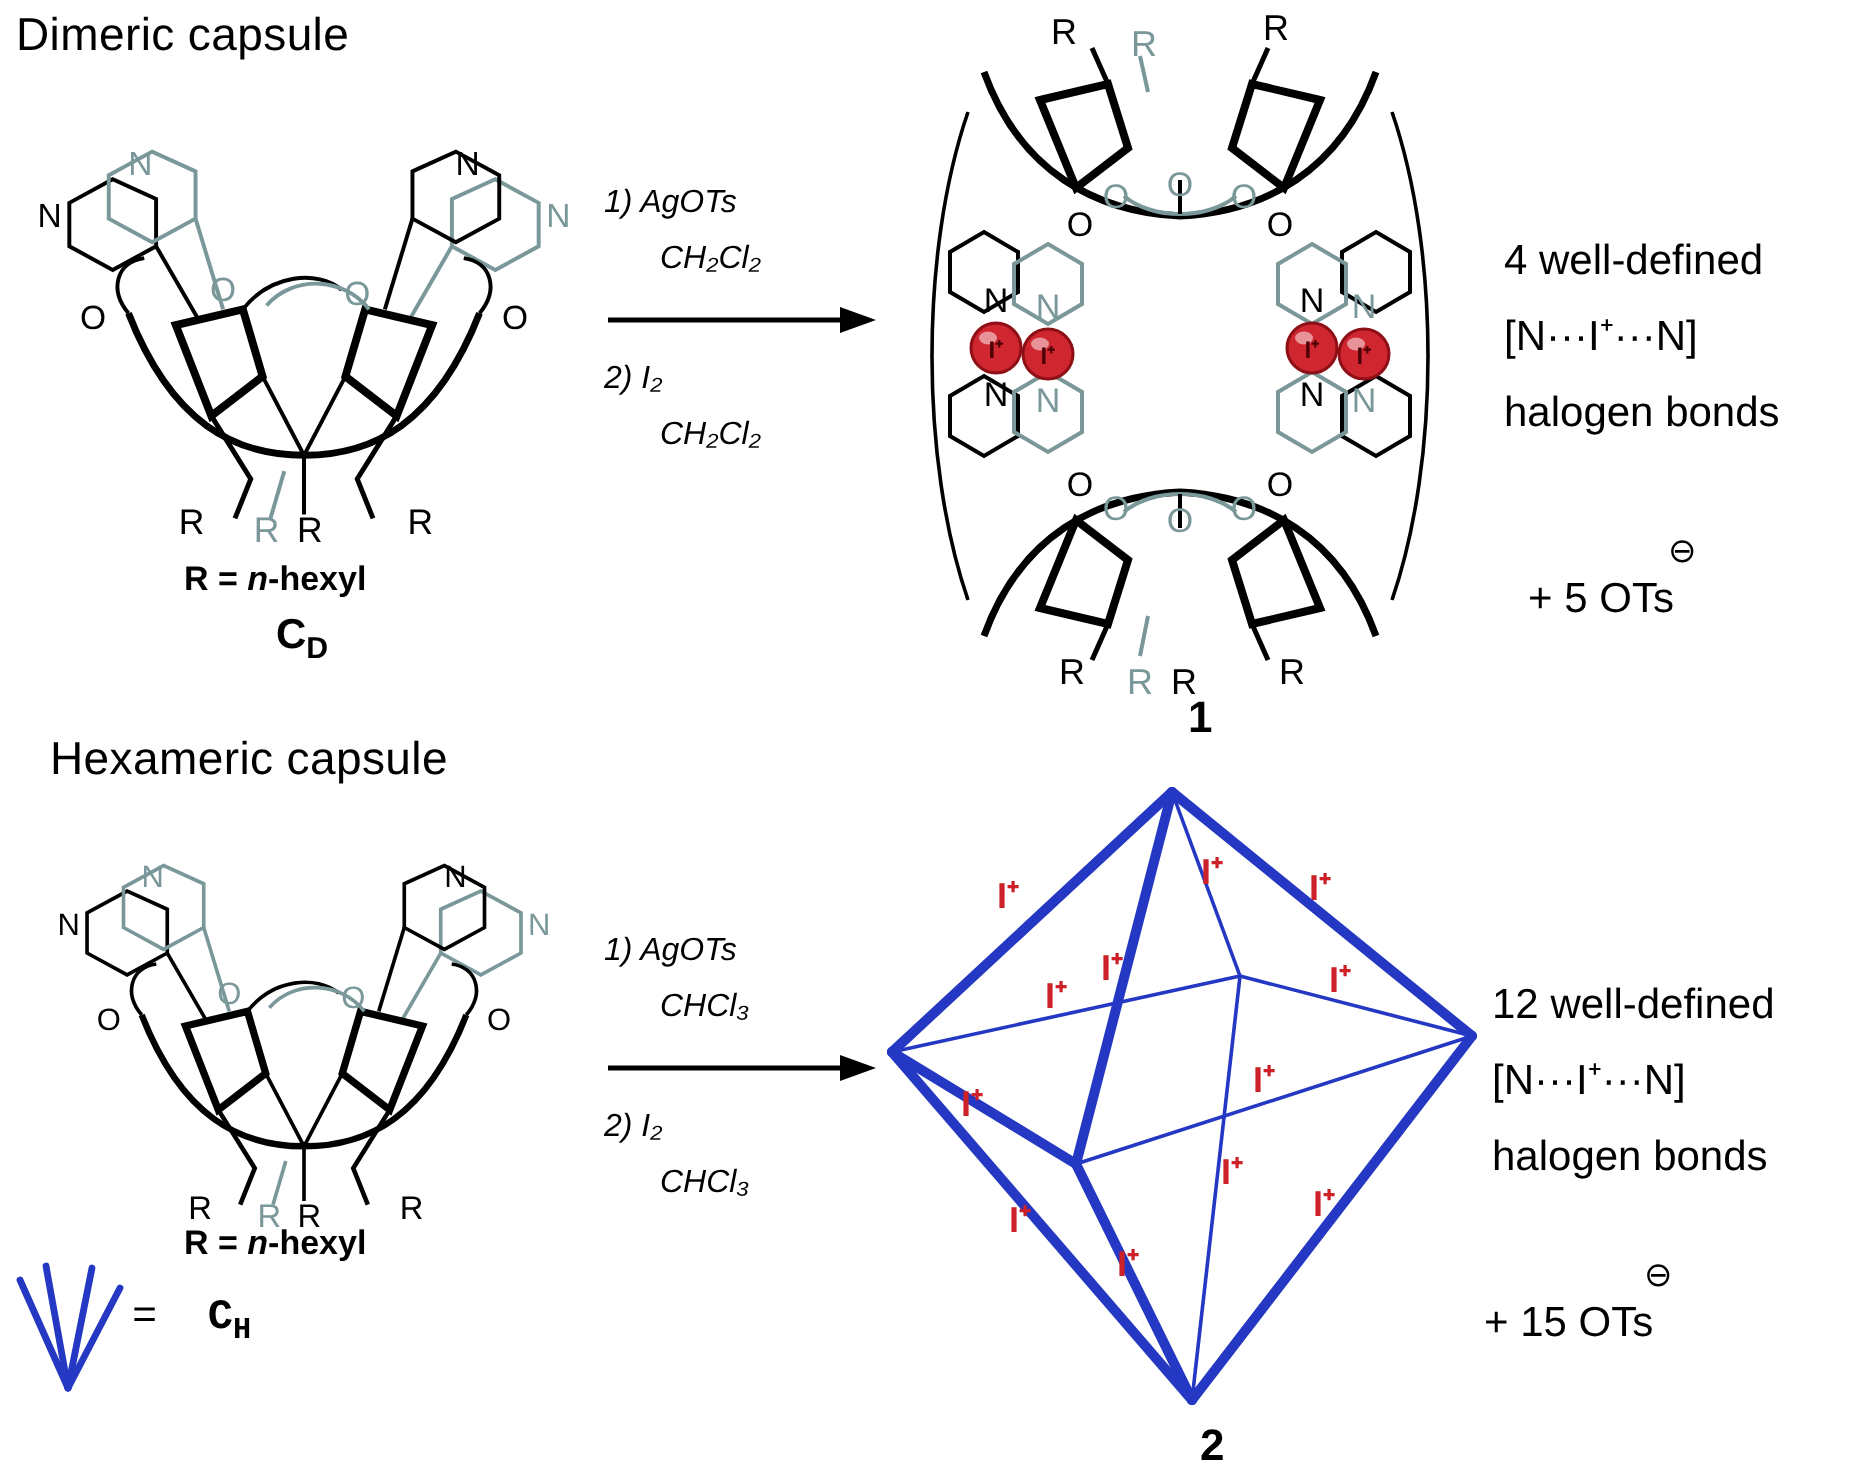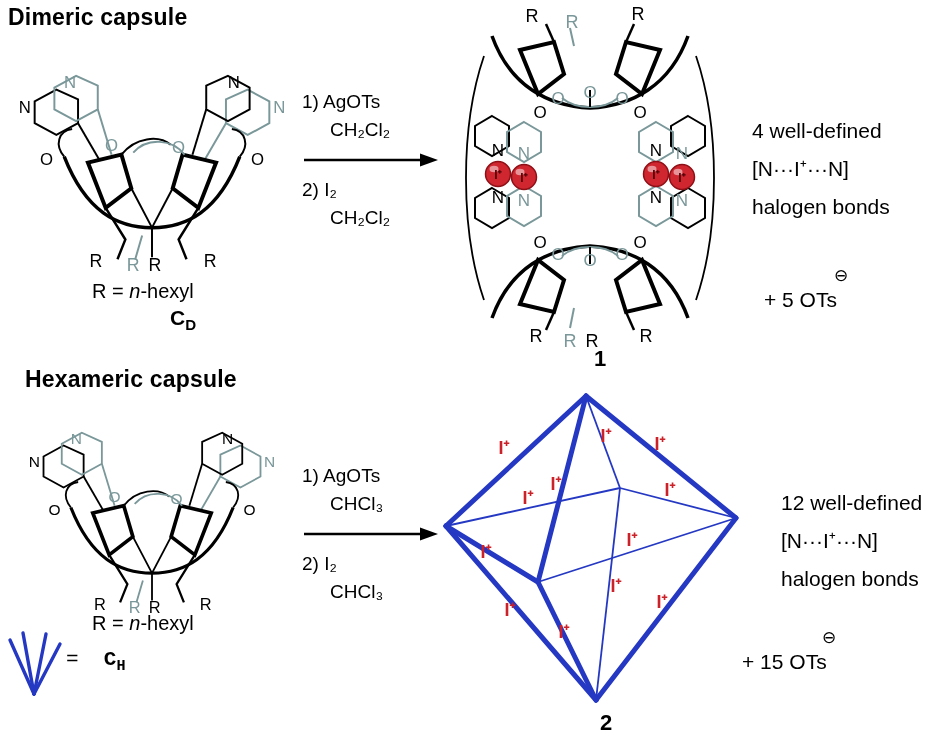--- a/index.html
+++ b/index.html
@@ -2,28 +2,28 @@
 <html><head>
 <meta charset="utf-8">
 <style>
   * { margin:0; padding:0; box-sizing:border-box; }
   html,body { background:#ffffff; }
   body {
     width:928px; height:742px; position:relative; overflow:hidden;
     font-family:"Liberation Sans", sans-serif; color:#000;
   }
   .abs { position:absolute; }
-  .heading { font-size:23px; font-weight:bold; letter-spacing:0.2px; }
-  .cond { font-size:19px; line-height:28px; width:150px; }
+  .heading { font-size:23px; font-weight:normal; letter-spacing:0.2px; }
+  .cond { font-size:16px; line-height:28px; width:150px;font-style:italic; }
   .cond .indent { padding-left:28px; }
   .cond .arrow-svg { display:block; margin:7px 0 7px 0; }
   .annotation { font-size:21px; line-height:38px; }
-  .rdef { font-size:20px; }
+  .rdef { font-size:17px;font-weight:bold; }
   .rdef i { font-style:italic; }
-  .compound { font-size:21px; font-weight:bold;margin-left:32px; }
+  .compound { font-size:21px; font-weight:bold; }
   .compound sub, .symline sub { font-size:0.72em; }
   .symline { font-size:21px; }
   .symline b { font-weight:bold; }
   .prodnum { font-size:22px; font-weight:bold; }
   .counterion { font-size:21px; }
   .counterion .charge { position:absolute; top:-23px; font-size:17px; }
   svg text { font-family:"Liberation Sans", sans-serif; text-anchor:middle; }
   .atom { font-size:17px; fill:#000; }
   .atom.gray { fill:#7a9799; }
   .rlabel { font-size:18px; fill:#000; }
@@ -296,21 +296,21 @@
     <text class="iplus" x="194" y="158">I⁺</text>
     <text class="iplus" x="178" y="204">I⁺</text>
     <text class="iplus" x="72" y="228">I⁺</text>
     <text class="iplus" x="126" y="250">I⁺</text>
     <text class="iplus" x="224" y="220">I⁺</text>
   </g>
 </svg>
 
 <div class="abs prodnum" style="left:600px; top:710px;">2</div>
 
-<div class="abs annotation" style="left:746px; top:484px;margin-left:35px;">
+<div class="abs annotation" style="left:746px; top:484px;">
   <div>12 well-defined</div>
   <div>[N···I⁺···N]</div>
   <div>halogen bonds</div>
 </div>
 
 <div class="abs counterion" style="left:742px; top:650px;">
   <span class="charge" style="left:80px;">⊖</span>
   <span>+ 15 OTs</span>
 </div>
 

